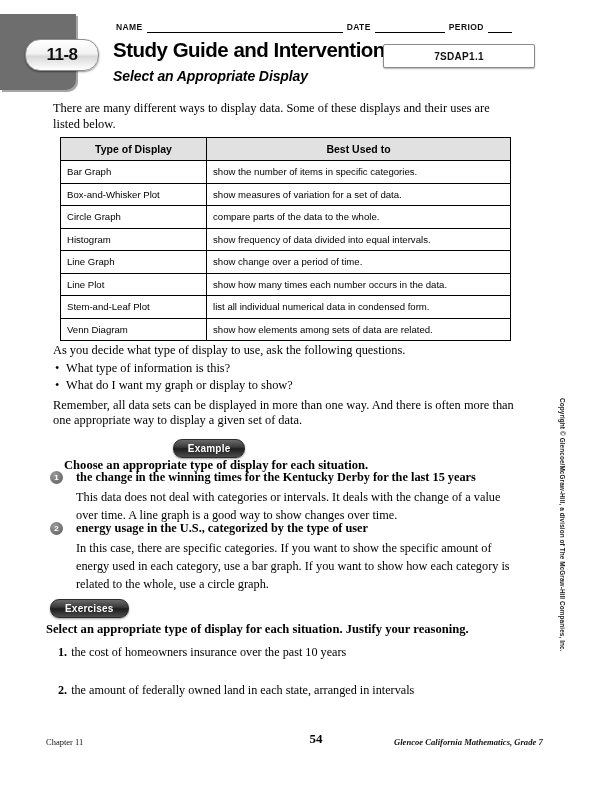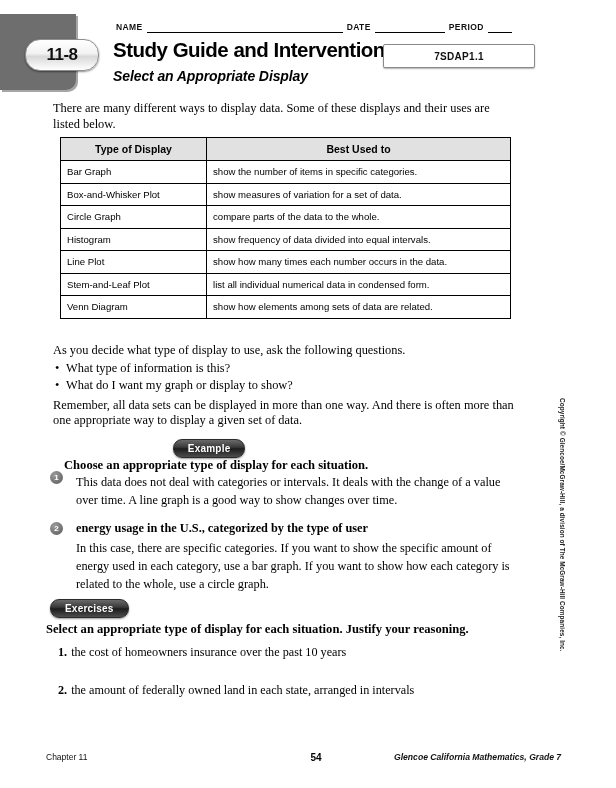--- a/index.html
+++ b/index.html
@@ -276,28 +276,28 @@
     font-weight: bold;
     color: #222;
     white-space: nowrap;
     letter-spacing: 0.1px;
   }
 
   
   .footer {
     position: absolute;
     left: 46px;
-    top: 752px;
+    top: 731px;
     width: 524px;
     display: flex;
-    align-items: flex-start;
-    font-family: Liberation Sans, sans-serif;
+    align-items: flex-end;
+    font-family: Liberation Serif, serif;
   }
   .footer .chapter { font-size: 8.5px; font-weight: normal; color: #111; flex: 0 0 250px; }
-  .footer .pageno  { font-size: 10px; font-weight: bold; flex: 0 0 40px; text-align: center; }
+  .footer .pageno  { font-size: 13px; font-weight: bold; flex: 0 0 40px; text-align: center; }
   .footer .booktitle {
     font-size: 8.6px;
     font-style: italic;
     font-weight: bold;
     margin-left: 58px;
     color: #111;
   }
 </style>
 </head>
 <body>
@@ -340,20 +340,24 @@
       </tr>
       <tr>
         <td class="col-type">Circle Graph</td>
         <td>compare parts of the data to the whole.</td>
       </tr>
       <tr>
         <td class="col-type">Histogram</td>
         <td>show frequency of data divided into equal intervals.</td>
       </tr>
       <tr>
+        <td class="col-type">Line Graph</td>
+        <td>show change over a period of time.</td>
+      </tr>
+      <tr>
         <td class="col-type">Line Plot</td>
         <td>show how many times each number occurs in the data.</td>
       </tr>
       <tr>
         <td class="col-type">Stem-and-Leaf Plot</td>
         <td>list all individual numerical data in condensed form.</td>
       </tr>
       <tr>
         <td class="col-type">Venn Diagram</td>
         <td>show how elements among sets of data are related.</td>
@@ -368,20 +372,21 @@
   <div class="remember">Remember, all data sets can be displayed in more than one way. And there is often more than one appropriate way to display a given set of data.</div>
 </div>
 
 <div class="example-row">
   <span class="banner">Example</span>
   <span class="ex-head">Choose an appropriate type of display for each situation.</span>
 </div>
 
 <div class="num-item" id="ex1">
   <span class="circ">1</span>
+  <div class="q-title">the change in the winning times for the Kentucky Derby for the last 15 years</div>
   <div class="q-body">This data does not deal with categories or intervals. It deals with the change of a value over time. A line graph is a good way to show changes over time.</div>
 </div>
 
 <div class="num-item" id="ex2">
   <span class="circ">2</span>
   <div class="q-title">energy usage in the U.S., categorized by the type of user</div>
   <div class="q-body">In this case, there are specific categories. If you want to show the specific amount of energy used in each category, use a bar graph. If you want to show how each category is related to the whole, use a circle graph.</div>
 </div>
 
 <div class="exercises-banner">

